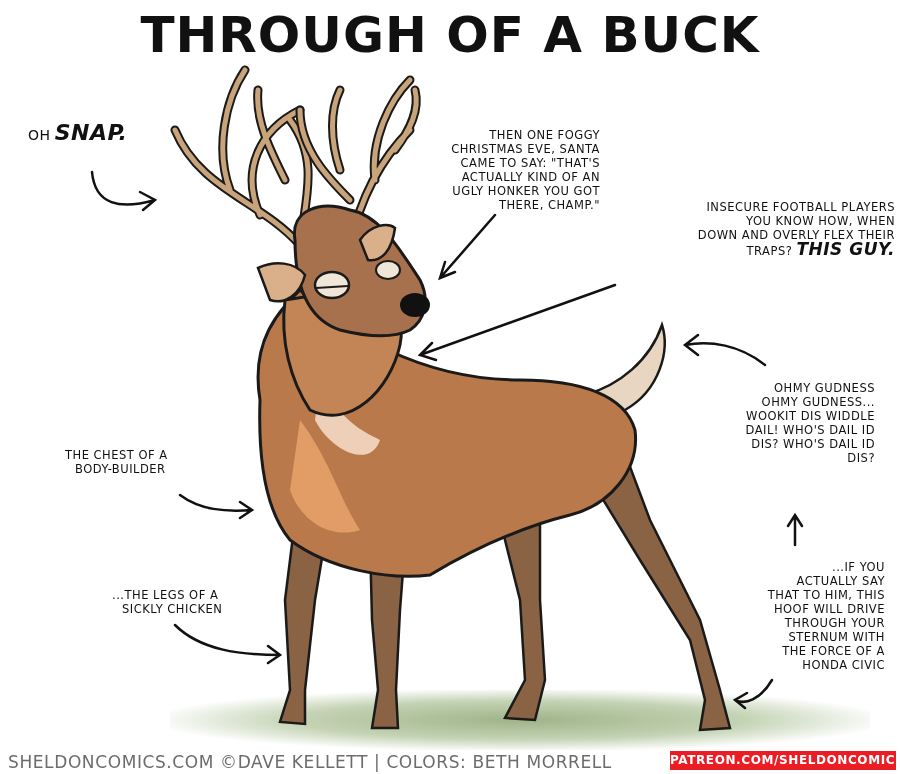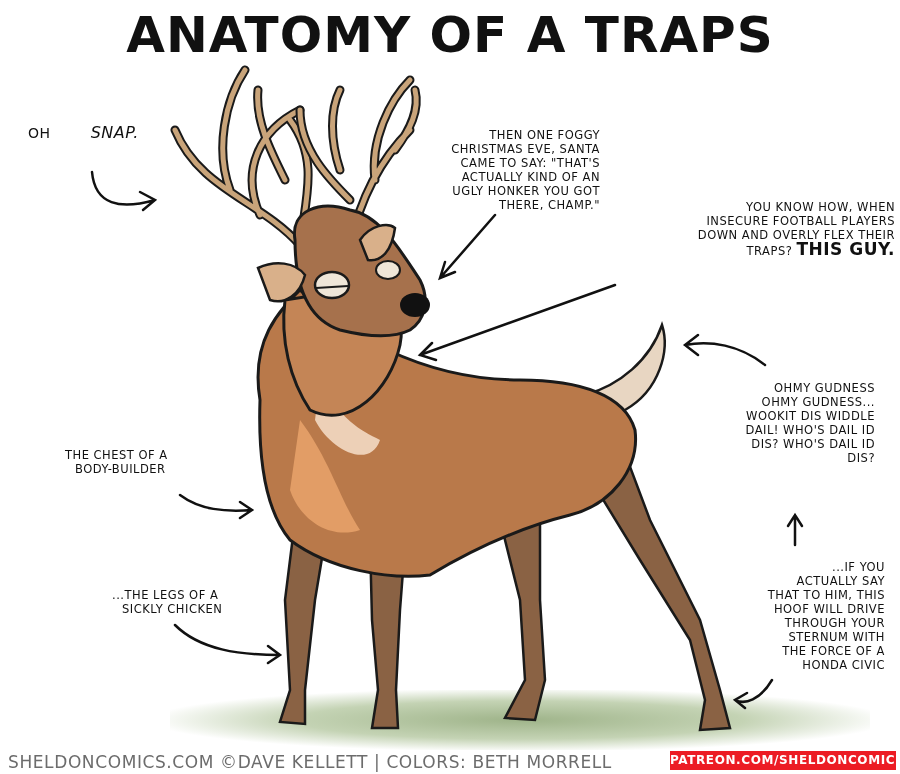--- a/index.html
+++ b/index.html
@@ -4,36 +4,36 @@
 <style>
   * { box-sizing: border-box; margin: 0; padding: 0; }
   body { width: 900px; height: 774px; background: #ffffff; position: relative; overflow: hidden;
          font-family: "DejaVu Sans", sans-serif; color: #111; }
   .title { position: absolute; left: 0; top: 6px; width: 900px; text-align: center;
            font-family: "DejaVu Sans", sans-serif; font-weight: bold; font-size: 50px;
            letter-spacing: 1px; color: #111; }
   .cap { position: absolute; text-transform: uppercase; font-family: "DejaVu Sans", sans-serif;
          font-size: 11.5px; line-height: 14px; letter-spacing: 0.5px; color: #111; text-align: right; }
   .cap.left { text-align: left; }
-  .bold { font-weight: bold; font-size: 17px; margin-top: 8px; }
+  .bold { font-weight: bold; font-style: italic; font-size: 17px; margin-top: 8px; }
   .oh { font-size: 14px; }
-  .snap { font-weight: normal; font-style: italic; font-size: 16px; margin-left: 36px; }
+  .snap { font-weight: bold; font-style: italic; font-size: 22px; }
   svg.art { position: absolute; left: 0; top: 0; }
   .ground { position: absolute; left: 170px; top: 690px; width: 700px; height: 60px;
             background: radial-gradient(ellipse at center, #9fb48a 0%, #c4d3b4 45%, rgba(255,255,255,0) 75%); }
   .footer { position: absolute; left: 8px; top: 752px; font-size: 17px; color: #6c6c6c;
             letter-spacing: 0.6px; text-transform: uppercase; }
   .patreon { position: absolute; left: 670px; top: 751px; width: 226px; height: 19px;
              background: #ec1c24; color: #fff; font-size: 12px; letter-spacing: 0.6px;
              text-align: center; line-height: 19px; font-weight: bold; text-transform: uppercase; }
 </style>
 </head>
 <body>
 
-<div class="title">ANATOMY OF A TRAPS</div>
+<div class="title">THROUGH OF A BUCK</div>
 
 <div class="ground"></div>
 
 <svg class="art" width="900" height="774" viewBox="0 0 900 774">
 
   <g fill="none" stroke="#1a1a1a" stroke-width="3" stroke-linecap="round">
     <path d="M300 245 C260 200 200 190 175 130 M230 190 C215 150 225 100 245 70 M260 215 C240 170 260 130 300 110 M300 245 C305 200 320 160 290 120 M285 180 C270 150 255 120 258 90" stroke="#1a1a1a" stroke-width="9"></path>
     <path d="M300 245 C260 200 200 190 175 130 M230 190 C215 150 225 100 245 70 M260 215 C240 170 260 130 300 110 M300 245 C305 200 320 160 290 120 M285 180 C270 150 255 120 258 90" stroke="#c9a47a" stroke-width="5"></path>
     <path d="M350 245 C360 200 380 160 410 130 M375 180 C370 140 390 100 410 80 M395 150 C410 130 420 110 415 90 M350 200 C330 180 300 150 300 110 M340 170 C330 140 330 110 340 90" stroke="#1a1a1a" stroke-width="9"></path>
     <path d="M350 245 C360 200 380 160 410 130 M375 180 C370 140 390 100 410 80 M395 150 C410 130 420 110 415 90 M350 200 C330 180 300 150 300 110 M340 170 C330 140 330 110 340 90" stroke="#c9a47a" stroke-width="5"></path>
@@ -81,22 +81,22 @@
 <div class="cap" style="left:420px; top:128px; width:180px;">
   <div>THEN ONE FOGGY</div>
   <div>CHRISTMAS EVE, SANTA</div>
   <div>CAME TO SAY: "THAT'S</div>
   <div>ACTUALLY KIND OF AN</div>
   <div>UGLY HONKER YOU GOT</div>
   <div>THERE, CHAMP."</div>
 </div>
 
 <div class="cap" style="left:615px; top:200px; width:280px;">
+  <div>INSECURE FOOTBALL PLAYERS</div>
   <div>YOU KNOW HOW, WHEN</div>
-  <div>INSECURE FOOTBALL PLAYERS</div>
   <div>DOWN AND OVERLY FLEX THEIR</div>
   <div>
     <span>TRAPS?</span>
     <span class="bold">THIS GUY.</span>
   </div>
 </div>
 
 <div class="cap" style="left:690px; top:381px; width:185px;">
   <div>OHMY GUDNESS</div>
   <div>OHMY GUDNESS...</div>

